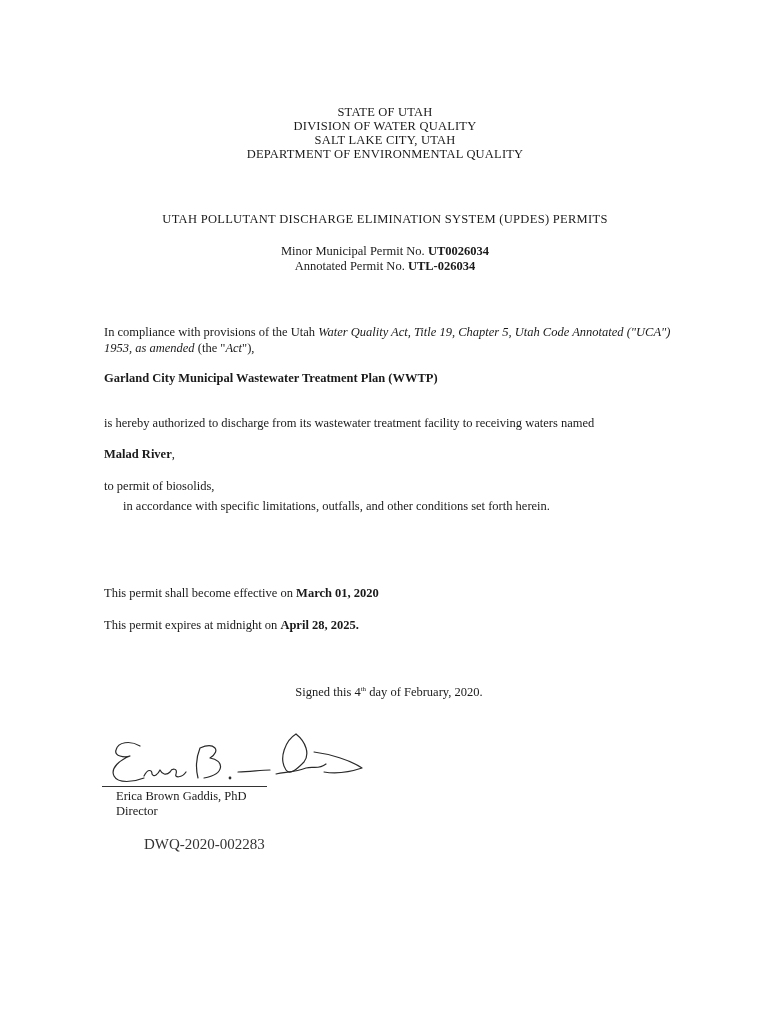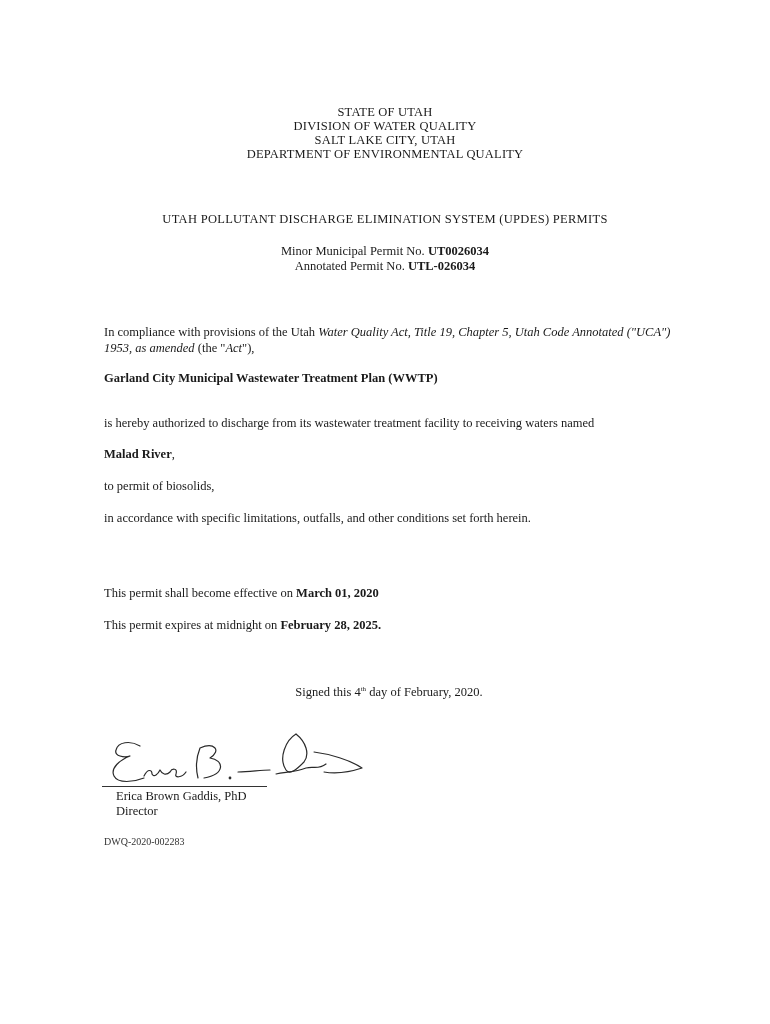--- a/index.html
+++ b/index.html
@@ -10,21 +10,21 @@
   }
   .abs { position: absolute; }
   .center { left: 0; width: 770px; text-align: center; }
   .hdr { font-size: 12.5px; line-height: 14px; letter-spacing: 0.2px; }
   .sys { font-size: 12.5px; letter-spacing: 0.3px; }
   .permit { font-size: 12.5px; line-height: 15px; }
   .body-text { font-size: 12.5px; left: 104px; width: 570px; line-height: 16px; }
   b { font-weight: bold; }
   i { font-style: italic; }
   .sig-line { left: 102px; top: 786px; width: 165px; height: 1px; background: #333; }
-  .small { font-size: 10px; color: #333; }
+  .small { font-size: 15px; color: #333; margin-left: 40px; }
   sup { font-size: 7px; }
 </style>
 </head>
 <body>
 
 <div>
 
   <div class="abs center hdr" style="top:105px;">
     <div>STATE OF UTAH</div>
     <div>DIVISION OF WATER QUALITY</div>
@@ -52,28 +52,28 @@
   </div>
 
   <div class="abs body-text" style="top:415px;">is hereby authorized to discharge from its wastewater treatment facility to receiving waters named</div>
 
   <div class="abs body-text" style="top:446px;">
     <b>Malad River</b><span>,</span>
   </div>
 
   <div class="abs body-text" style="top:478px;">to permit of biosolids,</div>
 
-  <div class="abs body-text" style="top:510px;">in accordance with specific limitations, outfalls, and other conditions set forth herein.</div>
+  <div class="abs body-text" style="top:498px;margin-left:19px;">in accordance with specific limitations, outfalls, and other conditions set forth herein.</div>
 
   <div class="abs body-text" style="top:585px;">
     <span>This permit shall become effective on </span><b>March 01, 2020</b>
   </div>
 
   <div class="abs body-text" style="top:617px;">
-    <span>This permit expires at midnight on </span><b>February 28, 2025.</b>
+    <span>This permit expires at midnight on </span><b>April 28, 2025.</b>
   </div>
 
   <div class="abs body-text" style="top:681px;text-align:center;">
     <span>Signed this 4</span><sup>th</sup><span> day of February, 2020.</span>
   </div>
 
   <svg class="abs" style="left:100px; top:728px;" width="270" height="62" viewBox="0 0 270 62">
     <g fill="none" stroke="#2a2a2a" stroke-width="1.2" stroke-linecap="round" stroke-linejoin="round">
       <path d="M40 18 C30 12 18 14 16 22 C14 28 24 30 30 28 C20 32 10 40 14 48 C18 56 34 54 44 50"></path>
       <path d="M44 48 C48 40 52 42 52 46 C54 50 58 46 60 42 C62 46 66 48 70 44 C72 40 78 40 76 46 C74 50 82 50 86 44"></path>

